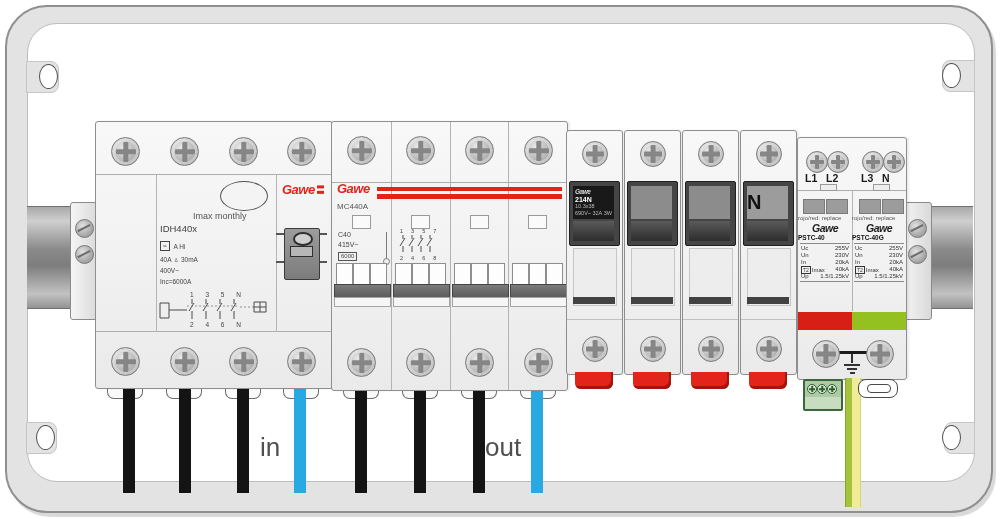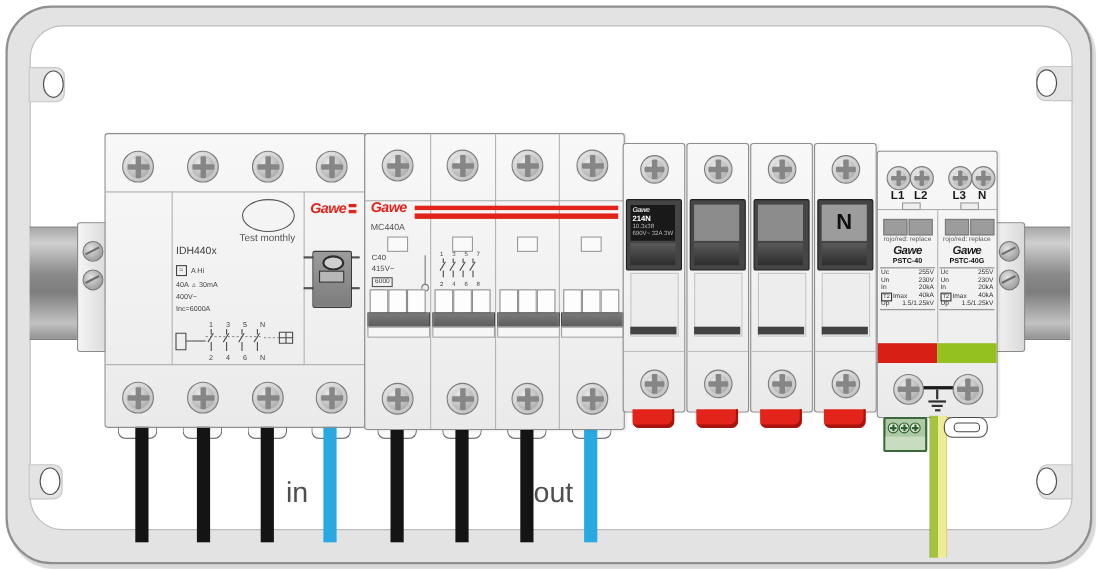--- a/index.html
+++ b/index.html
@@ -42,21 +42,21 @@
   .fwin{position:absolute;left:3px;top:4px;width:41px;height:33px;background:#8c8c8c}
   .flower{position:absolute;left:3px;top:39px;width:41px;height:20px;background:linear-gradient(180deg,#5a5a5a,#2d2d2d)}
   .finset{position:absolute;left:6px;top:117px;width:42px;height:56px;border:1px solid #c6c6c6;background:#ededed}
   .fband{position:absolute;left:6px;top:166px;width:42px;height:7px;background:#424242}
   .fclip{position:absolute;left:8px;top:241px;width:38px;height:17px;background:#e2241b;border-radius:0 0 6px 6px;box-shadow:inset -2px -3px 0 #a8140c}
   .flabel{position:absolute;inset:0;background:#191919;color:#b9b9b9;padding:2px 2px;box-sizing:border-box;font-size:6px;display:flex;flex-direction:column;gap:1px}
   
   .spdwin{position:absolute;width:20px;height:13px;background:#9c9c9c;border:1px solid #7a7a7a;top:61px}
   .srow{position:absolute;display:flex;justify-content:space-between;width:48px;font-size:6px;color:#333}
   .t2{display:inline-block;border:1px solid #333;font-size:5px;line-height:6px;padding:0 1px;margin-right:1px}
-  .ctr{text-align:center}
+  .ctr{}
   
   .lug{position:absolute;width:34px;height:14px;top:384px;background:#fafafa;border:1.5px solid #6d6d6d;border-top:none;border-radius:0 0 7px 7px}
   .wire{position:absolute;width:12px;top:387px;height:106px;background:#141414}
   .wire.blue{background:#29a9e1}
   .iolabel{position:absolute;font-size:26px;color:#4f4f4f}
   
   .gblock{position:absolute;left:803px;top:379px;width:36px;height:28px;background:#aecaa5;border:2px solid #3a673b;border-radius:2px}
   .gblock .strip{position:absolute;left:0;right:0;top:16px;bottom:0;background:#c8dcc0}
   .gcirc{position:absolute;top:3px;width:8px;height:8px;border-radius:50%;border:1.5px solid #2f5d30;background:#dcebd5}
   .gcirc::before{content:"";position:absolute;left:50%;top:1px;bottom:1px;width:1.5px;background:#2f5d30;transform:translateX(-50%)}
@@ -118,21 +118,21 @@
     <div class="screw" style="left:15px;top:15px;width:27px;height:27px"></div>
     <div class="screw" style="left:74px;top:15px;width:27px;height:27px"></div>
     <div class="screw" style="left:133px;top:15px;width:27px;height:27px"></div>
     <div class="screw" style="left:191px;top:15px;width:27px;height:27px"></div>
     <div class="hline" style="left:0;right:0;top:52px"></div>
     <div class="hline" style="left:0;right:0;top:209px"></div>
     <div class="vline" style="left:60px;top:52px;height:157px"></div>
     <div class="vline" style="left:180px;top:52px;height:157px"></div>
 
     <div class="abs" style="left:124px;top:59px;width:46px;height:28px;border:1.5px solid #555;border-radius:50%;background:#f4f4f4"></div>
-    <div class="txt ctr" style="left:97px;top:89px;width:100px;font-size:9px;color:#555">Test monthly</div>
+    <div class="txt ctr" style="left:97px;top:89px;width:100px;font-size:9px;color:#555">Imax monthly</div>
     <div class="txt" style="left:64px;top:101px;font-size:9.5px;color:#3f3f3f">IDH440x</div>
 
     <div class="abs" style="left:64px;top:119px;display:flex;align-items:center;gap:4px;font-size:6.5px;color:#444">
       <span style="border:1px solid #444;padding:0 2px;line-height:8px">≈</span>
       <span>A Hi</span>
     </div>
     <div class="abs" style="left:64px;top:134px;display:flex;align-items:baseline;gap:3px;font-size:6.5px;color:#444">
       <span>40A</span>
       <span style="font-size:5px;color:#666">Δ</span>
       <span>30mA</span>

